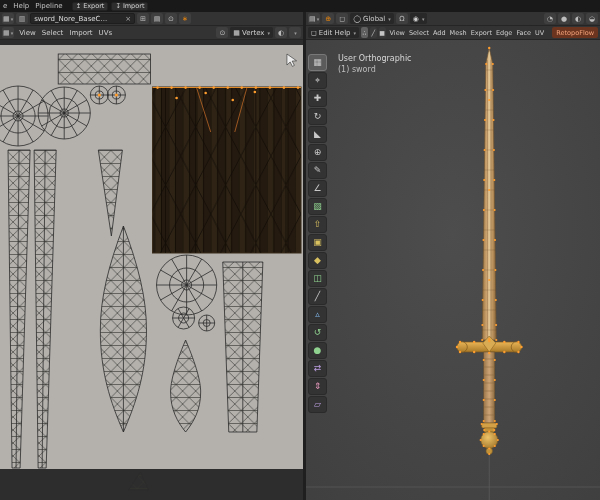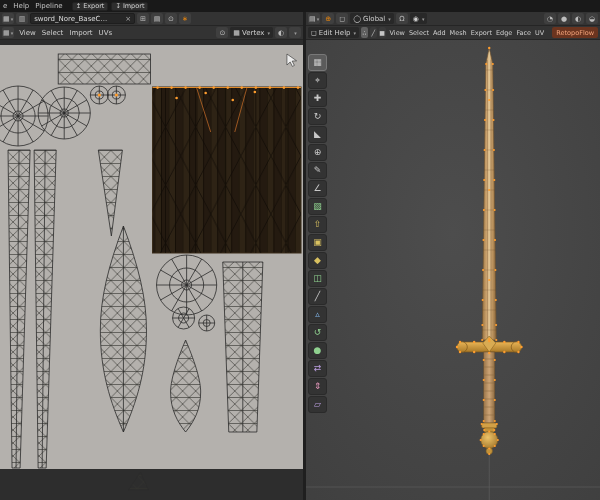--- a/index.html
+++ b/index.html
@@ -257,20 +257,24 @@
             <div class="tool" style="color: rgb(217, 193, 96);">◆</div>
             <div class="tool" style="color: rgb(143, 209, 143);">◫</div>
             <div class="tool" style="color: rgb(200, 200, 200);">╱</div>
             <div class="tool" style="color: rgb(127, 178, 229);">▵</div>
             <div class="tool" style="color: rgb(143, 209, 143);">↺</div>
             <div class="tool" style="color: rgb(143, 209, 143);">●</div>
             <div class="tool" style="color: rgb(187, 159, 224);">⇄</div>
             <div class="tool" style="color: rgb(229, 152, 188);">⇕</div>
             <div class="tool" style="color: rgb(187, 159, 224);">▱</div>
           </div>
+        <div class="vp-overlay">
+          <div>User Orthographic</div>
+          <div class="sub">(1) sword</div>
+        </div>
 
         <svg width="294" height="460" viewBox="0 0 292 460" preserveAspectRatio="none">
           <defs>
             <radialGradient id="vpg" cx="50%" cy="42%" r="80%">
               <stop offset="0" stop-color="#4d4d4d"></stop>
                 <stop offset="1" stop-color="#3f3f3f"></stop>
             </radialGradient>
             <linearGradient id="bladeG" x1="0" y1="0" x2="1" y2="0">
               <stop offset="0" stop-color="#96713f"></stop>
                 <stop offset="0.28" stop-color="#c9a06b"></stop>

